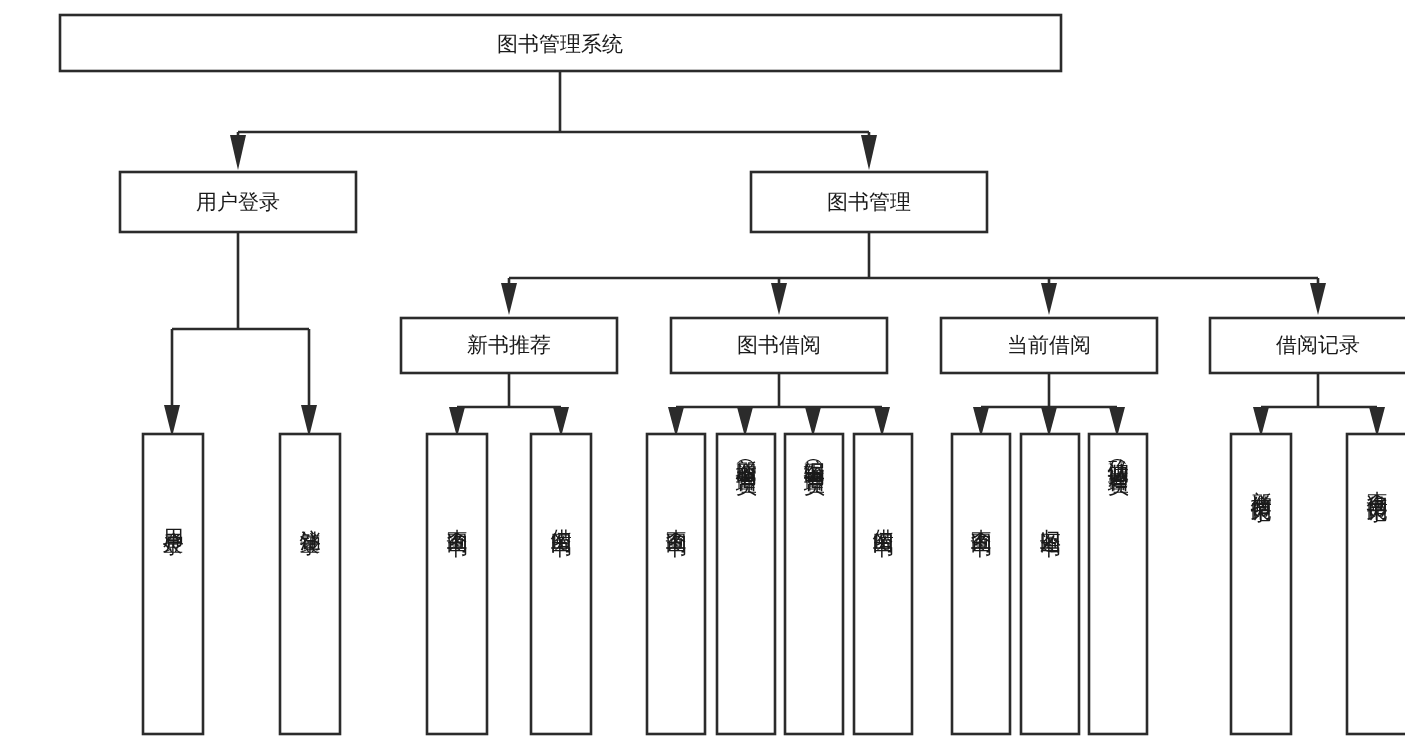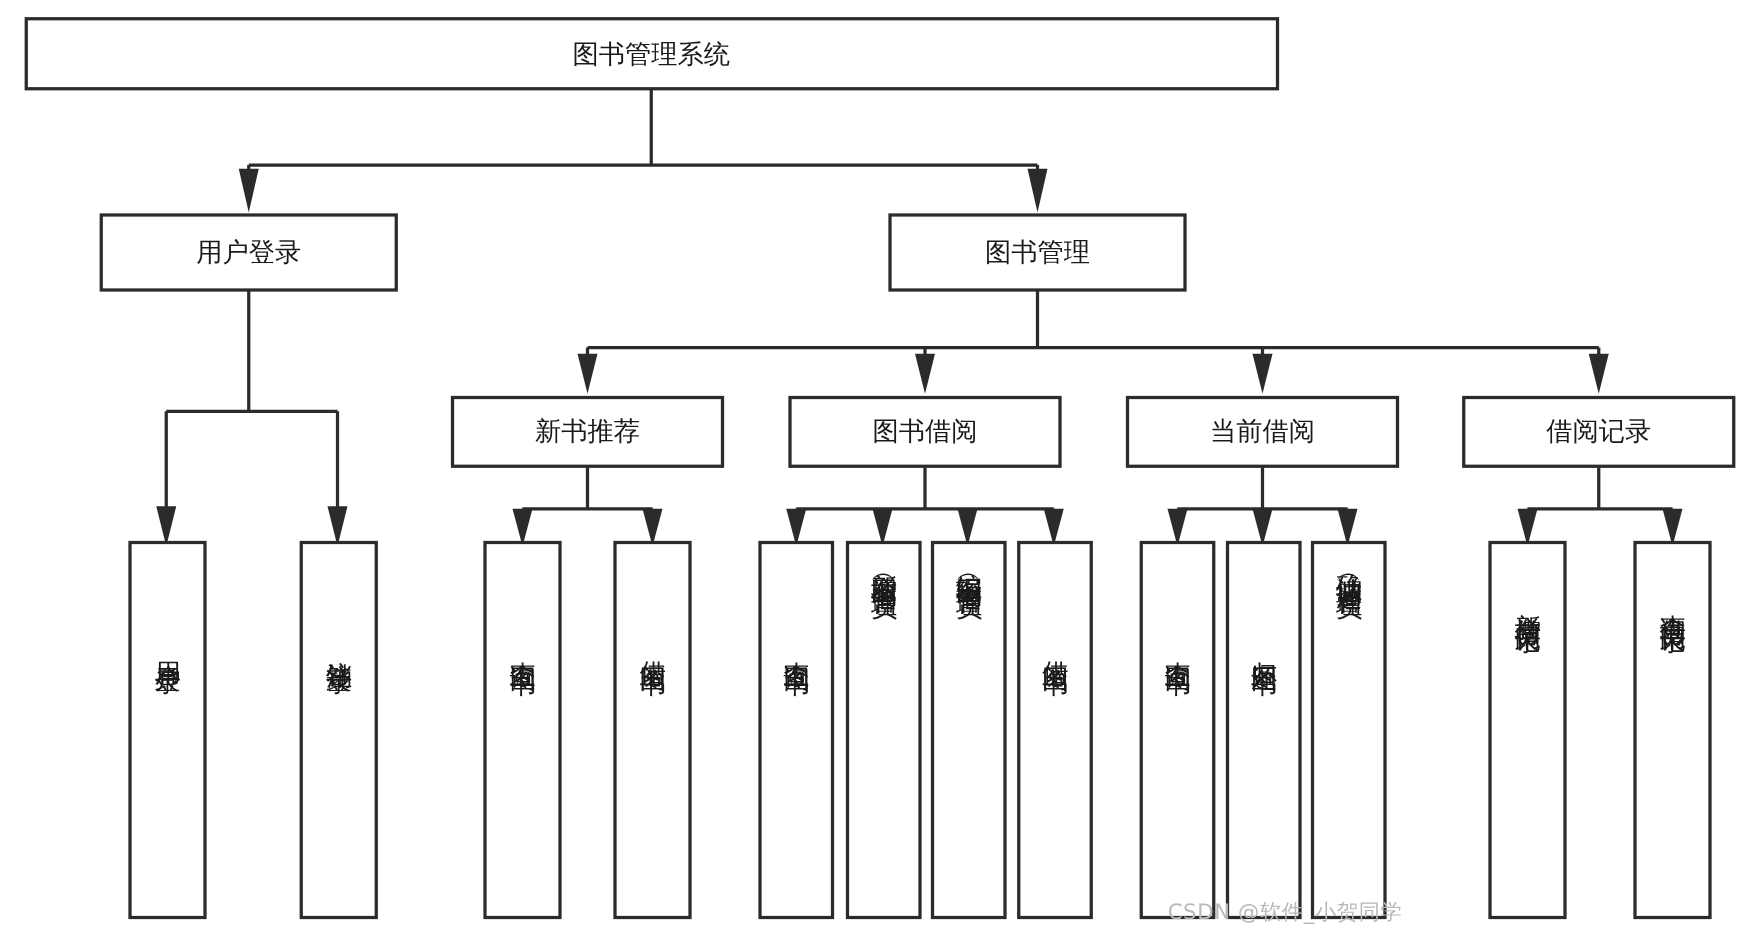--- a/index.html
+++ b/index.html
@@ -11,20 +11,21 @@
     width: 1405px;
     height: 747px;
     font-family: "DejaVu Sans", "Liberation Sans", sans-serif;
     overflow: hidden;
     position: relative;
   }
   #diagram-root {
     position: relative;
     width: 1130px;
     height: 747px;
+    margin-left: 39px;
   }
   svg.flow {
     position: absolute;
     left: 0;
     top: 0;
     width: 1405px;
     height: 747px;
     display: block;
   }
   .node-box {
@@ -259,15 +260,14 @@
   </div>
 
   <div class="vlabel-wrap" style="left:1192px; top:434px; width:60px; height:300px;">
     <span class="vlabel" style="margin-top:40px;">新增借阅记录</span>
   </div>
 
   <div class="vlabel-wrap" style="left:1308px; top:434px; width:60px; height:300px;">
     <span class="vlabel" style="margin-top:40px;">查询借阅记录</span>
   </div>
 
-  <div class="watermark">CSDN @软件_小贺同学</div>
 
 </div>
 
 </body></html>

